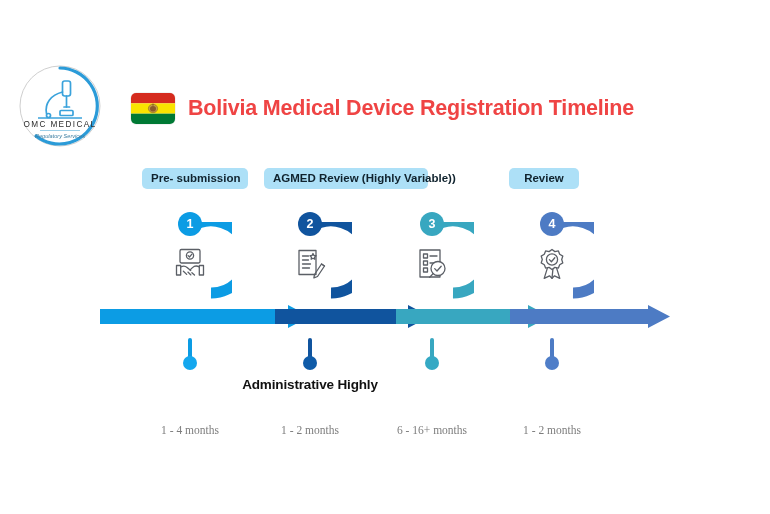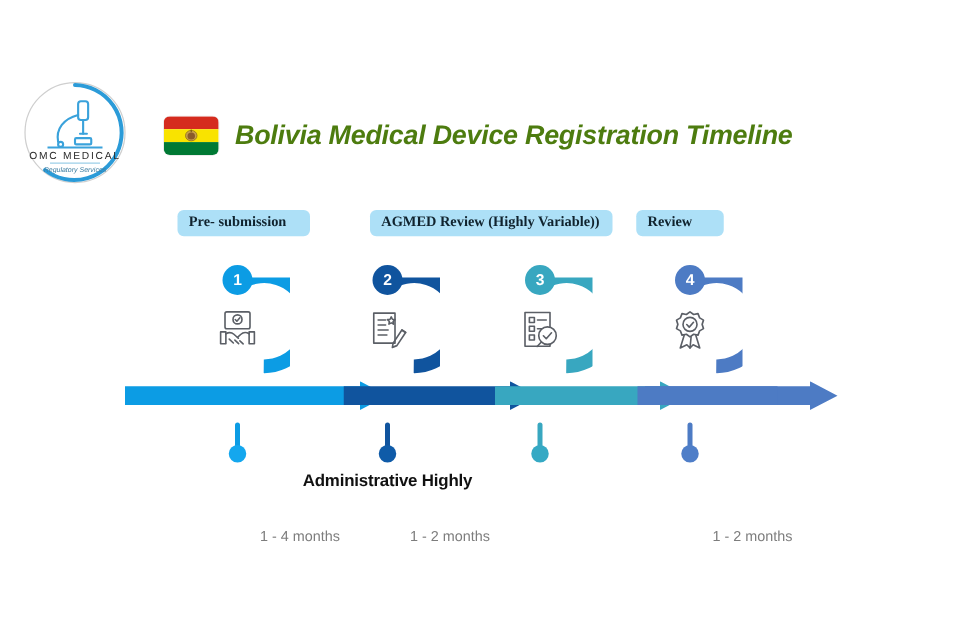--- a/index.html
+++ b/index.html
@@ -41,49 +41,47 @@
     border-radius: 5px;
     overflow: hidden;
     flex: 0 0 auto;
     box-shadow: 0 0 0 0.5px rgba(0,0,0,0.10);
   }
   #flag svg { display: block; }
   #page-title {
     font-size: 21.5px;
     font-weight: bold;
     letter-spacing: -0.2px;
-    color: #4d7c0f;
+    color: #ef4444;
     white-space: nowrap;
-    font-style: italic;
   }
 
   
   #phases {
     position: absolute;
     left: 0; top: 168px;
     width: 770px; height: 22px;
   }
   .phase-pill {
     position: absolute;
     top: 0;
     height: 21px;
     line-height: 21px;
     background: #ade0f7;
     border-radius: 5px;
     font-size: 11.5px;
     font-weight: bold;
     color: #10232e;
-    text-align: left;
+    text-align: center;
     white-space: nowrap;
     padding: 0 9px;
     box-sizing: border-box;
-    font-family: Liberation Serif, serif;
   }
   #phase-0 { left: 142px; width: 106px; }
-  #phase-1 { left: 296px; width: 194px; }
+  #phase-1 { left: 264px; width: 164px; }
   #phase-2 { left: 509px; width:  70px; }
 
   
   #timeline {
     position: absolute;
     left: 0; top: 200px;
     width: 770px; height: 314px;
   }
   .step {
     position: absolute;
@@ -158,23 +156,24 @@
     font-weight: bold;
     line-height: 18px;
     color: #111111;
     letter-spacing: -0.15px;
   }
   .step-duration {
     position: absolute;
     left: -8px;
     top: 224px;
     width: 164px;
-    text-align: right;
+    text-align: center;
     font-size: 11.5px;
     color: #7d7d7d;
+    font-family: Liberation Serif, serif;
   }
 
   
   #arrow-bar {
     position: absolute;
     left: 0; top: 105px;
     width: 770px; height: 26px;
   }
 </style>
 </head>
@@ -307,20 +306,21 @@
           <path d="M18 12 h7 M18 19 h7"></path>
           <circle cx="26" cy="24.5" r="7" fill="#ffffff"></circle>
           <path d="M22.7 24.6 l2.3 2.4 4.2 -4.8"></path>
           <path d="M21.1 29.6 l-3.4 3.6"></path>
         </svg>
       </div>
       <div class="num-badge" style="background:#38a7c0">3</div>
     </div>
     <div class="stem" style="background:#38a7c0"></div>
     <div class="dot" style="background:#35a9c4"></div>
+    <div class="step-duration">6 - 16+ months</div>
   </div>
 
   <div class="step" id="step-3">
     <div class="ring-wrap">
       <svg class="ring-svg" width="84" height="84" viewBox="0 0 84 84">
         <path d="M42 6 A36 36 0 1 1 63 71" fill="none" stroke="#4d7bc4" stroke-width="11" stroke-linecap="butt"></path>
       </svg>
       <div class="icon-box">
         <svg width="40" height="40" viewBox="0 0 40 40" fill="none" stroke="#5b5f66" stroke-width="1.3" stroke-linecap="round" stroke-linejoin="round">
           <path d="M20 5.5 l2.9 2.1 3.5 -0.7 1.3 3.4 3.1 1.8 -1.1 3.4 1.1 3.4 -3.1 1.8 -1.3 3.4 -3.5 -0.7 -2.9 2.1 -2.9 -2.1 -3.5 0.7 -1.3 -3.4 -3.1 -1.8 1.1 -3.4 -1.1 -3.4 3.1 -1.8 1.3 -3.4 3.5 0.7 z"></path>

